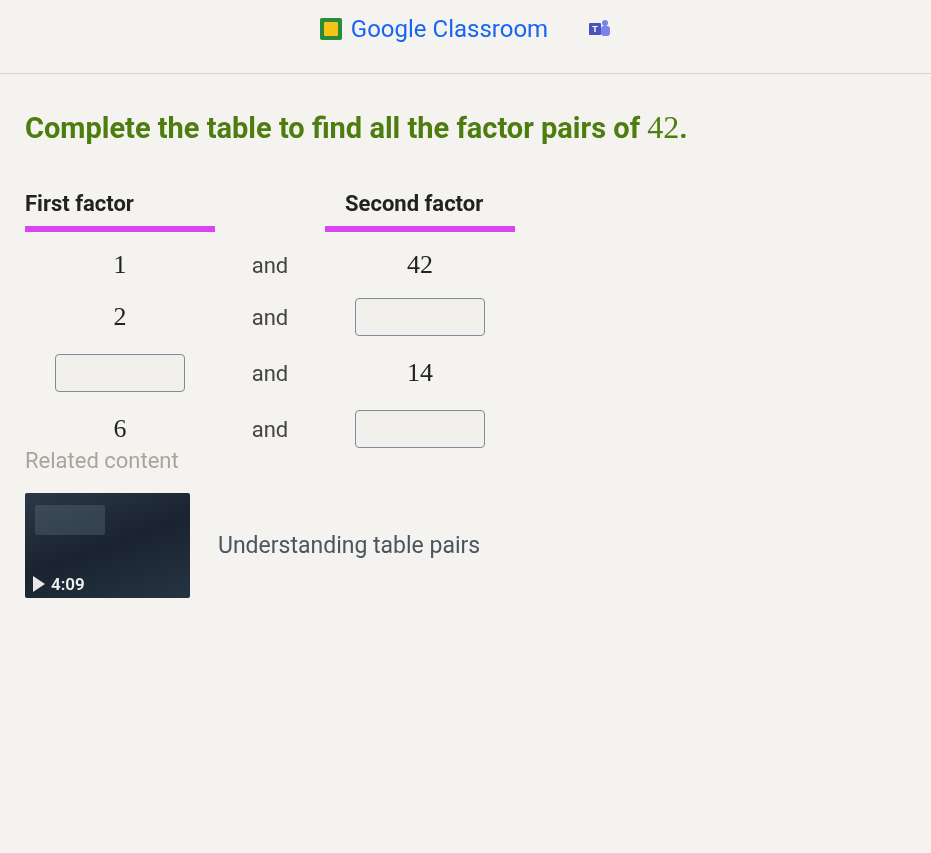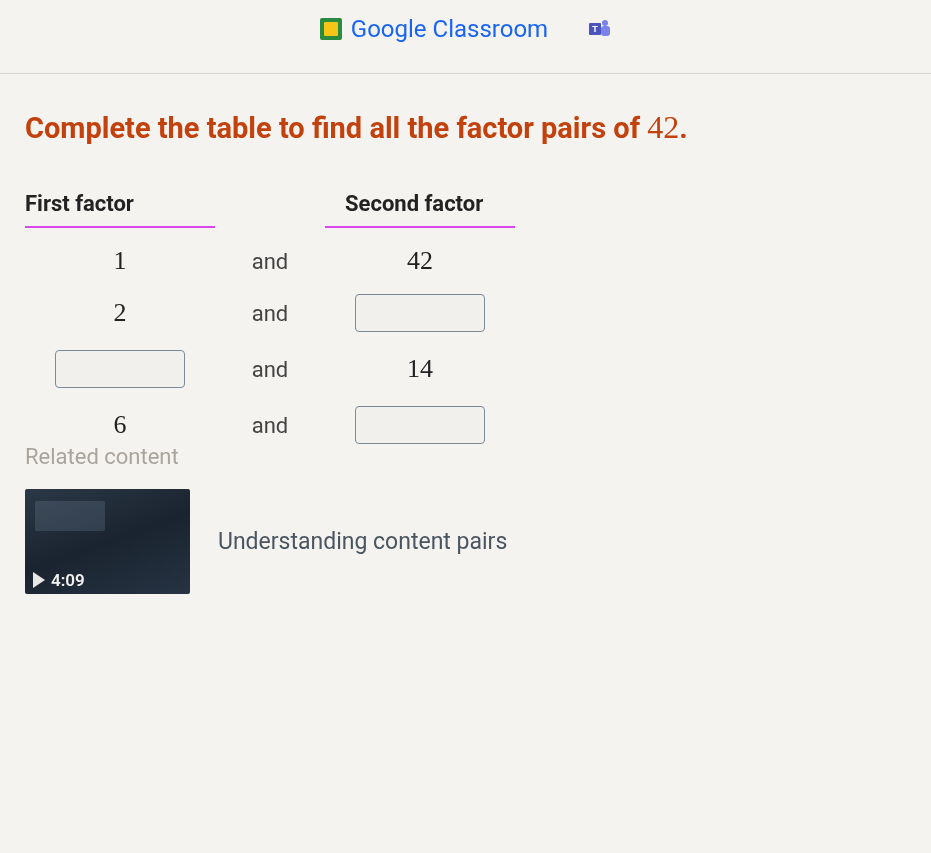--- a/index.html
+++ b/index.html
@@ -62,40 +62,40 @@
     .teams-icon svg {
       width: 24px;
       height: 24px;
     }
     .content {
       padding: 35px 25px;
     }
     .prompt {
       font-size: 29px;
       font-weight: 700;
-      color: #c2410c;
+      color: #4d7c0f;
       margin-bottom: 45px;
     }
     .prompt-number {
       font-family: "Times New Roman", Times, serif;
       font-weight: 400;
       font-size: 32px;
     }
     .factor-table {
       display: grid;
       grid-template-columns: 190px 110px 190px;
       row-gap: 18px;
       align-items: center;
     }
     .col-header {
       font-size: 22px;
       font-weight: 700;
       color: #222;
       padding-bottom: 10px;
-      border-bottom: 2px solid #d946ef;
+      border-bottom: 6px solid #d946ef;
       text-align: left;
     }
     .col-header.second {
       text-align: left;
       padding-left: 20px;
     }
     .header-spacer {
       padding-bottom: 10px;
     }
     .cell-value {
@@ -236,16 +236,16 @@
 
   <div class="related-section">
     <div class="related-heading">Related content</div>
     <div class="related-item">
       <div class="video-thumb">
         <div class="video-duration">
           <span class="play-triangle"></span>
           <span>4:09</span>
         </div>
       </div>
-      <div class="related-title">Understanding content pairs</div>
+      <div class="related-title">Understanding table pairs</div>
     </div>
   </div>
 </div>
 
 </body></html>

